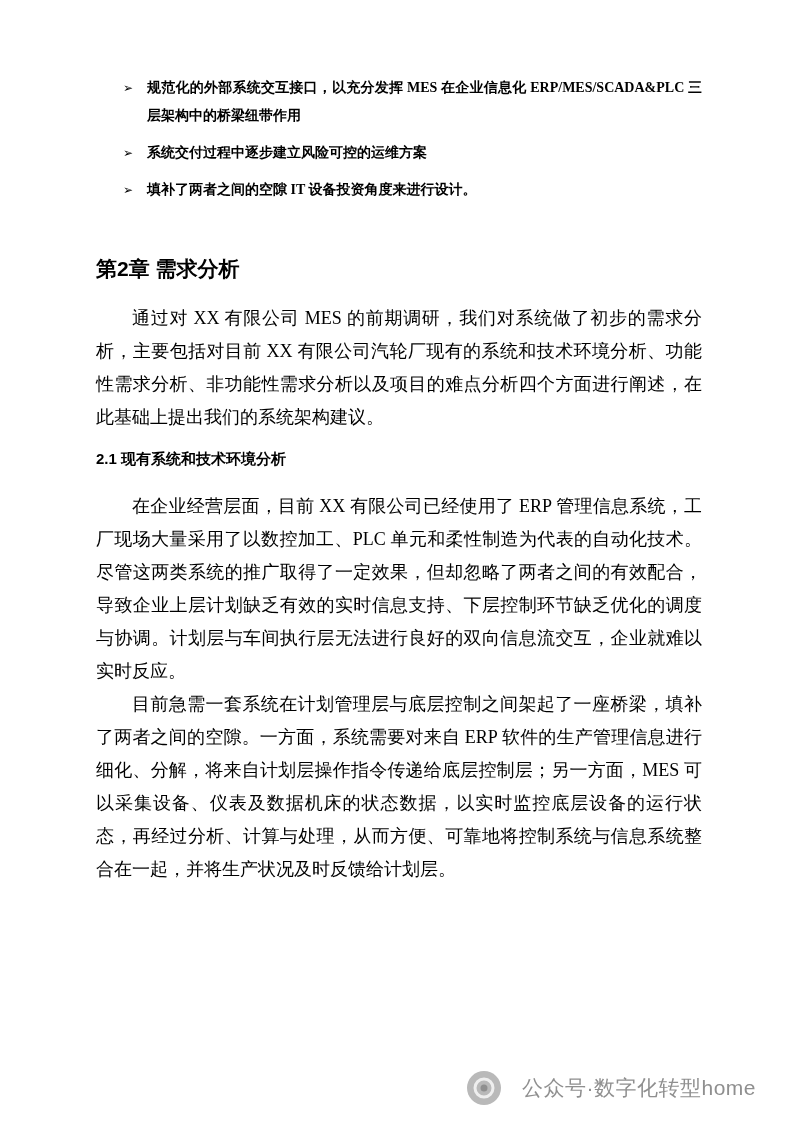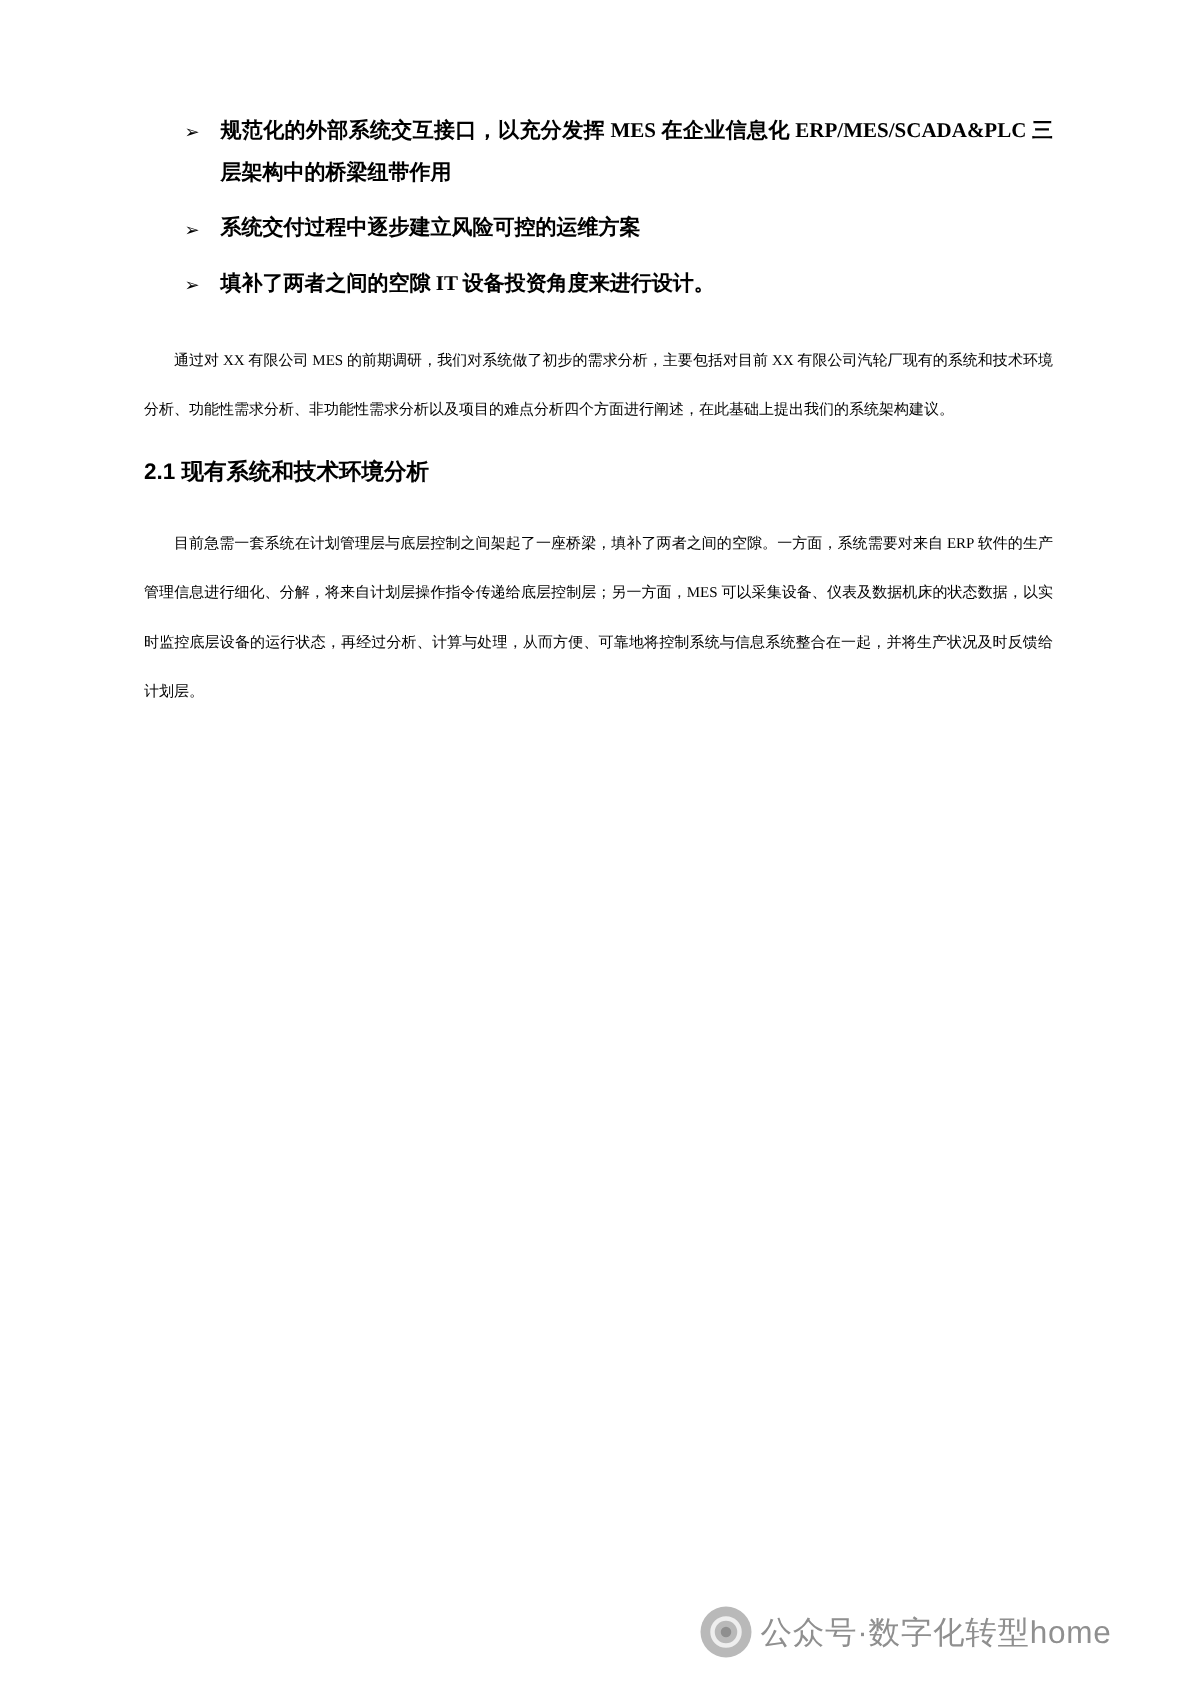--- a/index.html
+++ b/index.html
@@ -44,42 +44,42 @@
   .chapter-heading {
     margin: 52px 0 0 0;
     font-family: "Liberation Sans", "DejaVu Sans", sans-serif;
     font-weight: bold;
     font-size: 21px;
     line-height: 26px;
     color: #000000;
   }
   .para {
     margin: 0;
-    font-size: 10px;
+    font-size: 18px;
     line-height: 33px;
     text-align: justify;
     text-indent: 2em;
   }
   .intro {
     margin-top: 20px;
   }
   .section-heading {
     margin: 14px 0 20px 0;
     font-family: "Liberation Sans", "DejaVu Sans", sans-serif;
     font-weight: bold;
     font-size: 15px;
     line-height: 22px;
   }
   .footer-watermark {
     position: absolute;
     left: 466px;
     top: 1070px;
     display: flex;
     align-items: center;
-    gap: 5px;
+    gap: 20px;
   }
   .footer-icon {
     display: inline-flex;
     width: 36px;
     height: 36px;
   }
   .footer-text {
     font-family: "Liberation Sans", "DejaVu Sans", sans-serif;
     font-size: 21px;
     color: #8f8f8f;
@@ -101,25 +101,27 @@
       <div class="bullet-item">
         <span class="bullet-marker">➢</span>
         <span class="bullet-text">系统交付过程中逐步建立风险可控的运维方案</span>
       </div>
       <div class="bullet-item">
         <span class="bullet-marker">➢</span>
         <span class="bullet-text">填补了两者之间的空隙 IT 设备投资角度来进行设计。</span>
       </div>
     </div>
 
+    <h1 class="chapter-heading">第2章 需求分析</h1>
 
     <p class="para intro">通过对 XX 有限公司 MES 的前期调研，我们对系统做了初步的需求分析，主要包括对目前 XX 有限公司汽轮厂现有的系统和技术环境分析、功能性需求分析、非功能性需求分析以及项目的难点分析四个方面进行阐述，在此基础上提出我们的系统架构建议。</p>
 
     <h2 class="section-heading">2.1  现有系统和技术环境分析</h2>
 
+    <p class="para">在企业经营层面，目前 XX 有限公司已经使用了 ERP 管理信息系统，工厂现场大量采用了以数控加工、PLC 单元和柔性制造为代表的自动化技术。尽管这两类系统的推广取得了一定效果，但却忽略了两者之间的有效配合，导致企业上层计划缺乏有效的实时信息支持、下层控制环节缺乏优化的调度与协调。计划层与车间执行层无法进行良好的双向信息流交互，企业就难以实时反应。</p>
     <p class="para">目前急需一套系统在计划管理层与底层控制之间架起了一座桥梁，填补了两者之间的空隙。一方面，系统需要对来自 ERP 软件的生产管理信息进行细化、分解，将来自计划层操作指令传递给底层控制层；另一方面，MES 可以采集设备、仪表及数据机床的状态数据，以实时监控底层设备的运行状态，再经过分析、计算与处理，从而方便、可靠地将控制系统与信息系统整合在一起，并将生产状况及时反馈给计划层。</p>
 
   </div>
 
   <div class="footer-watermark">
     <span class="footer-icon">
       <svg width="36" height="36" viewBox="0 0 36 36" aria-hidden="true">
         <circle cx="18" cy="18" r="17" fill="#b9b9b9"></circle>
         <circle cx="18" cy="18" r="9" fill="none" stroke="#eeeeee" stroke-width="3"></circle>
         <circle cx="18" cy="18" r="3.5" fill="#8f8f8f"></circle>

